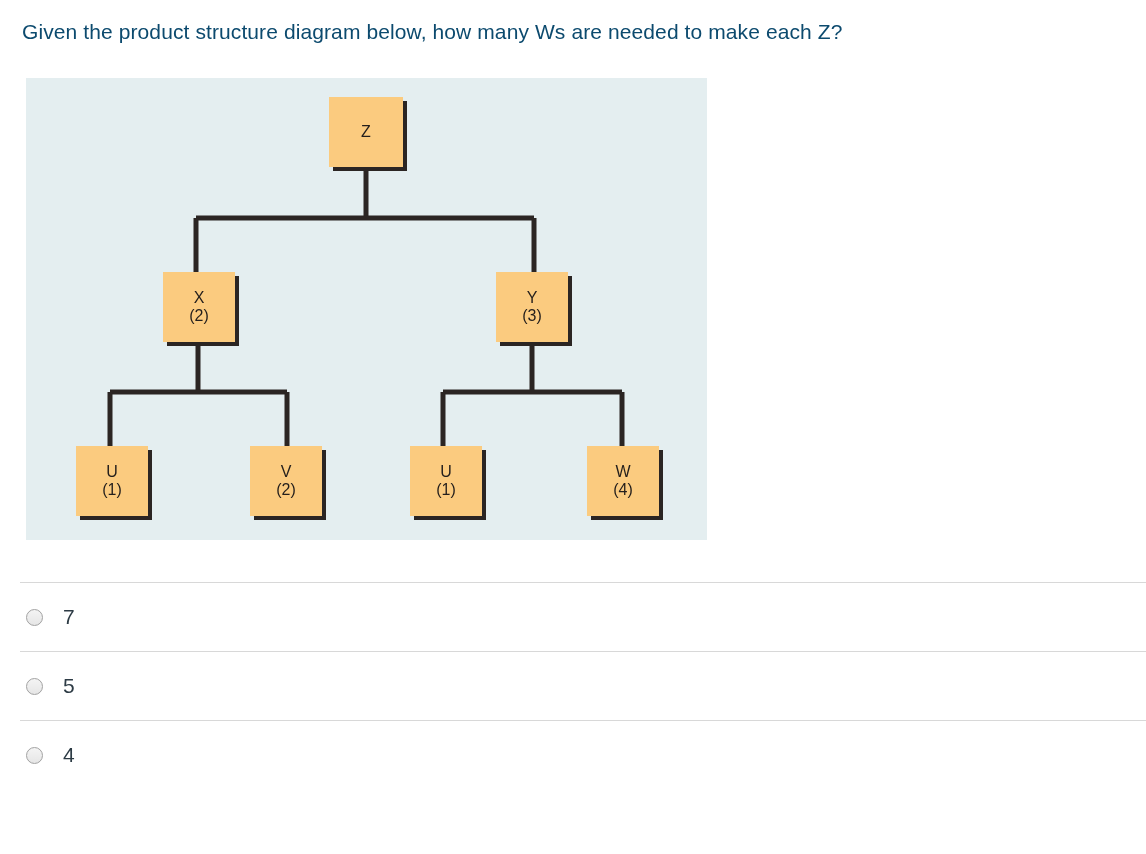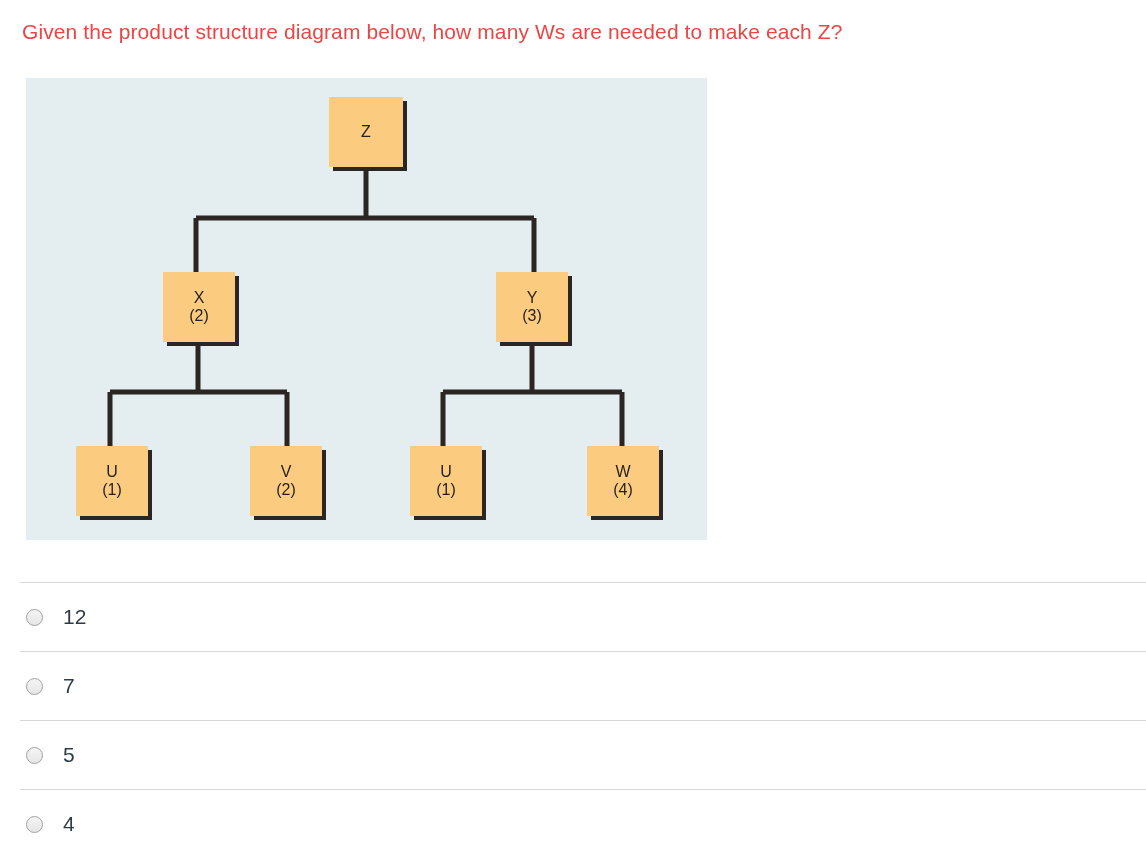--- a/index.html
+++ b/index.html
@@ -18,21 +18,21 @@
 
   
   .question-prompt {
     position: absolute;
     left: 22px;
     top: 18px;
     width: 1100px;
     font-size: 21px;
     line-height: 28px;
     font-weight: 400;
-    color: #ef4444;
+    color: #0c4a6e;
     letter-spacing: 0.1px;
     white-space: nowrap;
   }
 
   
   .diagram-panel {
     position: absolute;
     left: 26px;
     top: 78px;
     width: 681px;
@@ -165,24 +165,20 @@
 
   <div class="node" style="left:561px; top:368px; width:72px; height:70px;">
     <span class="node-code">W</span>
     <span class="node-qty">(4)</span>
   </div>
 
 </div>
 
 <div class="options">
 
-  <div class="option-row">
-    <span class="option-radio"></span>
-    <span class="option-label">12</span>
-  </div>
 
   <div class="option-row">
     <span class="option-radio"></span>
     <span class="option-label">7</span>
   </div>
 
   <div class="option-row">
     <span class="option-radio"></span>
     <span class="option-label">5</span>
   </div>

